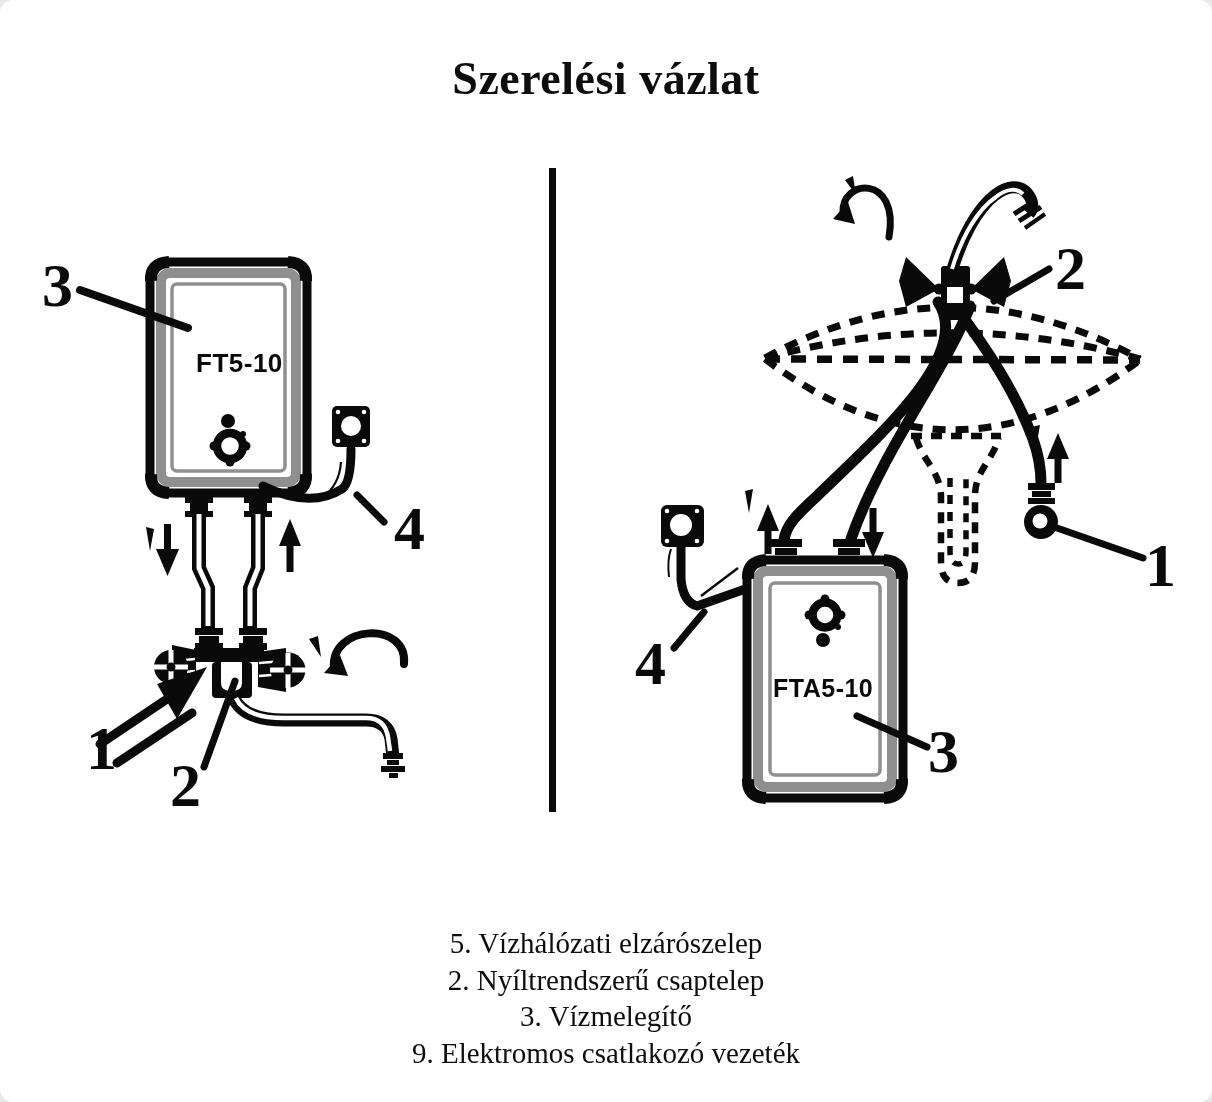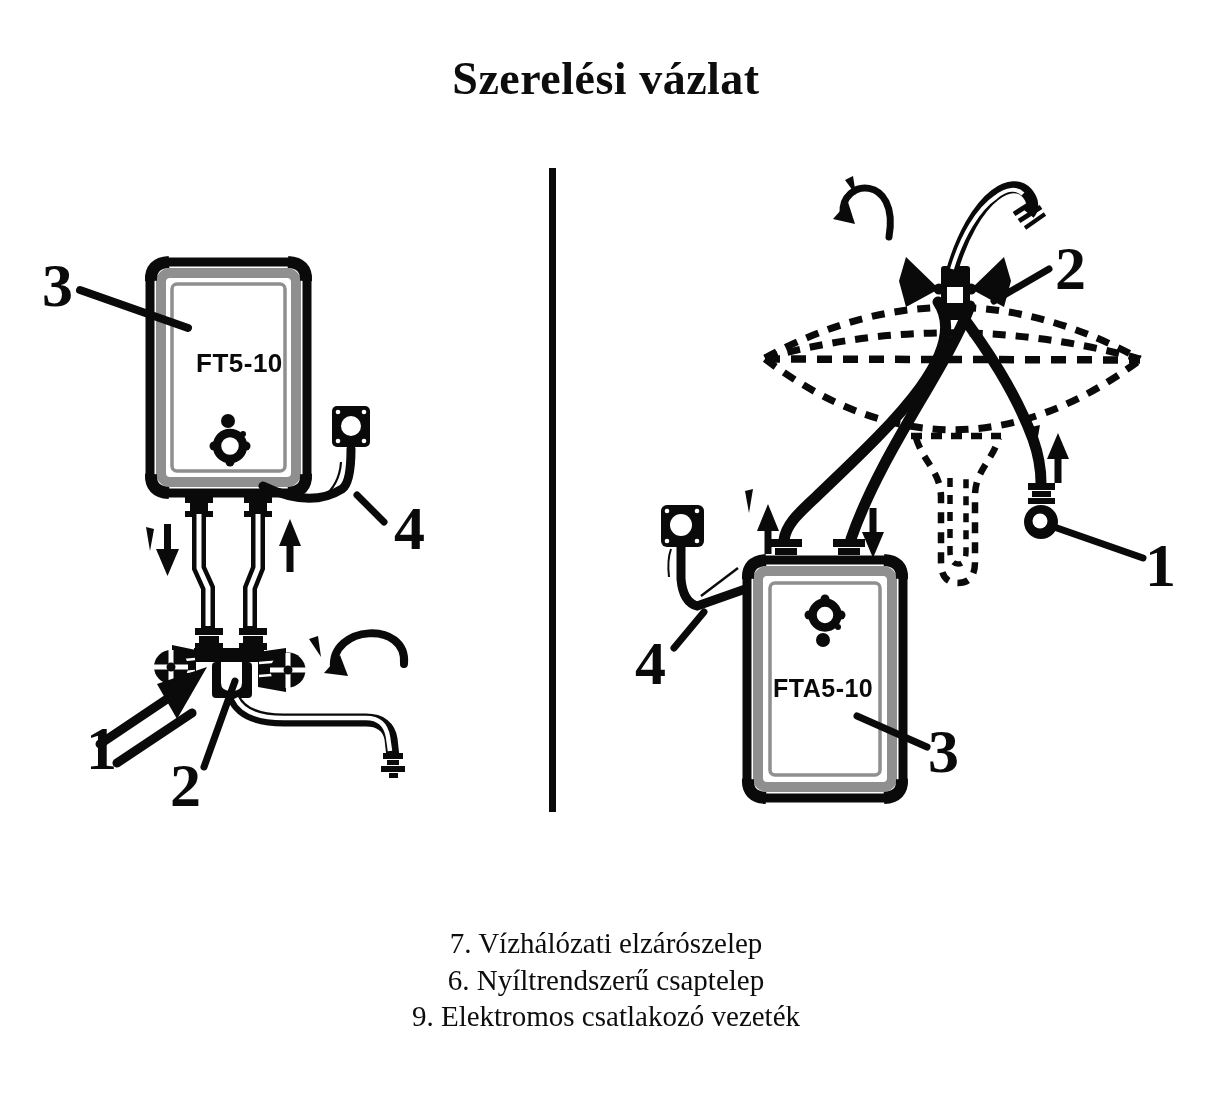--- a/index.html
+++ b/index.html
@@ -1,18 +1,18 @@
 <!DOCTYPE html>
 <html><head>
 <meta charset="utf-8">
 <style>
   html,body{margin:0;padding:0;background:#e8e8e8;}
   #stage{
     position:relative;width:1212px;height:1102px;background:#ffffff;
-    overflow:hidden;font-family:"Liberation Serif","DejaVu Serif",serif;color:#0a0a0a;
+    overflow:hidden;font-family:"Liberation Serif","DejaVu Serif",serif;color:#0a0a0a;border-radius:13px;
   }
   #title{
     position:absolute;top:52px;left:0;width:100%;text-align:center;
     font-size:46px;font-weight:bold;letter-spacing:0.5px;color:#0d0d0d;
   }
   #legend{
     position:absolute;top:925px;left:0;width:100%;text-align:center;
     font-size:29px;line-height:36.5px;color:#0d0d0d;
   }
   svg{position:absolute;left:0;top:0;}
@@ -281,18 +281,19 @@
         <line x1="674" y1="648" x2="704" y2="612" stroke="#0a0a0a" stroke-width="7" stroke-linecap="round"></line>
       </g>
       <g>
         <text class="callout" x="928" y="772">3</text>
         <line x1="857" y1="716" x2="927" y2="747" stroke="#0a0a0a" stroke-width="7" stroke-linecap="round"></line>
       </g>
     </g>
   </svg>
 
   <div id="legend">
-    <div>7. Vízhálózati elzárószelep</div>
-    <div>6. Nyíltrendszerű csaptelep</div>
+    <div>5. Vízhálózati elzárószelep</div>
+    <div>2. Nyíltrendszerű csaptelep</div>
+    <div>3. Vízmelegítő</div>
     <div>9. Elektromos csatlakozó vezeték</div>
   </div>
 
 </div>
 
 </body></html>

